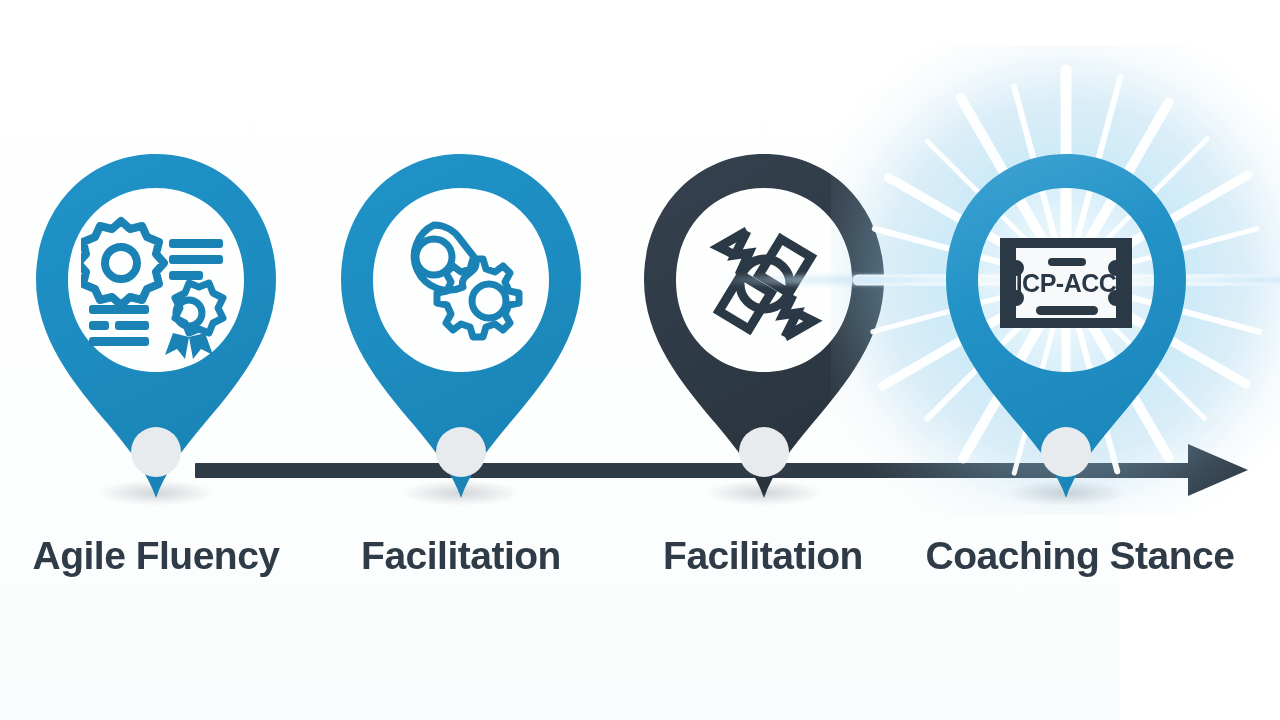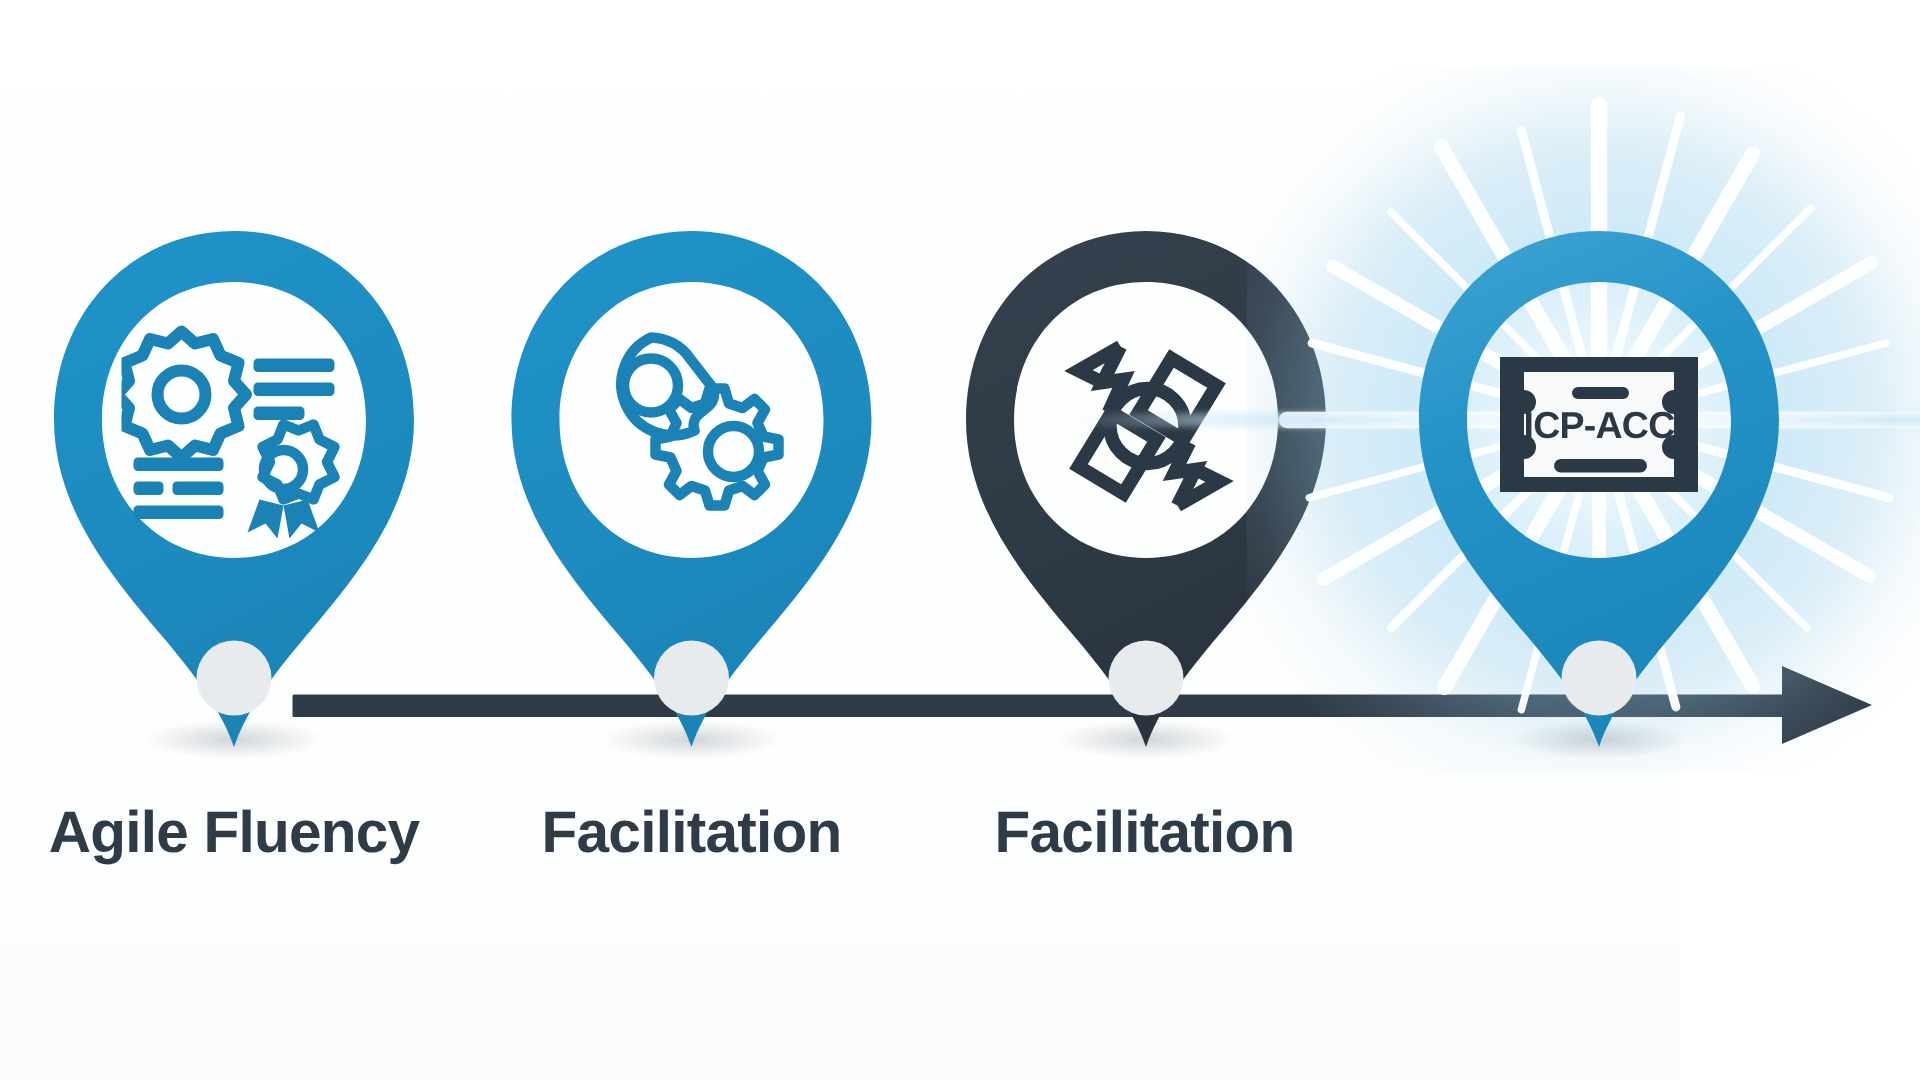--- a/index.html
+++ b/index.html
@@ -282,14 +282,15 @@
         <rect x="54" y="108" width="62" height="9" rx="4.5" fill="#2b3845"></rect>
 
         <text x="84" y="94" text-anchor="middle" font-family="Liberation Sans, sans-serif" font-weight="bold" font-size="25" letter-spacing="-0.5" fill="#2b3845">ICP-ACC</text>
       </svg>
     </div>
   </div>
 
   <div class="label" style="left:-14px;">Agile Fluency</div>
   <div class="label" style="left:291px;">Facilitation</div>
   <div class="label" style="left:593px;">Facilitation</div>
+  <div class="label" style="left:880px; width:400px;">Coaching Stance</div>
 
 </div>
 
 </body></html>

